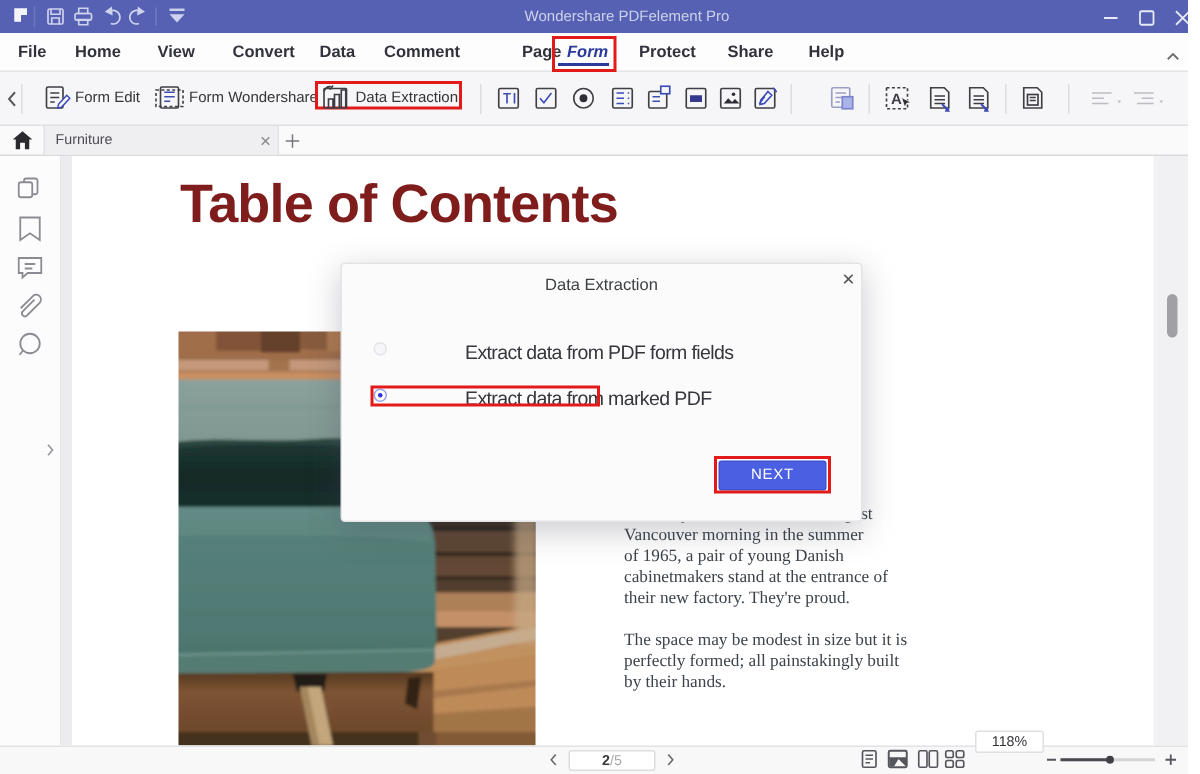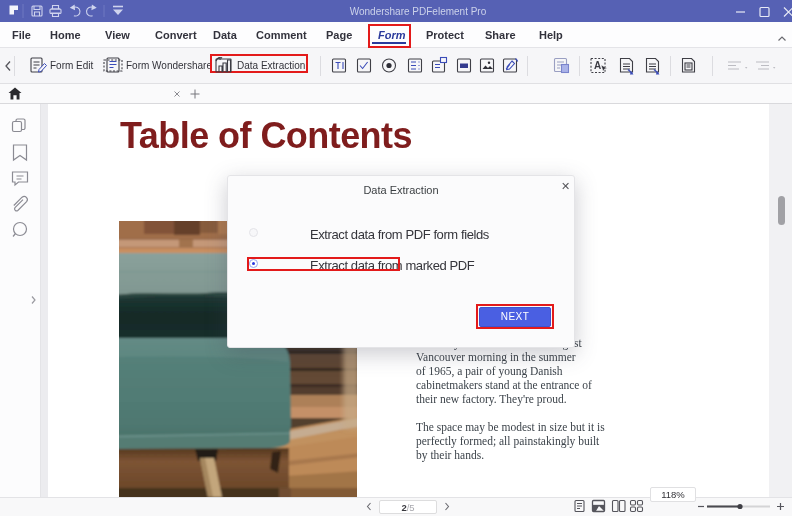--- a/index.html
+++ b/index.html
@@ -64,21 +64,21 @@
       <path d="M56 6.5 L65 15.5 M65 6.5 L56 15.5"></path>
     </g>
   </svg>
   <div id="menubar" class="abs"></div>
   <div class="menuitem" style="left:12px;">File</div>
   <div class="menuitem" style="left:50px;">Home</div>
   <div class="menuitem" style="left:105px;">View</div>
   <div class="menuitem" style="left:155px;">Convert</div>
   <div class="menuitem" style="left:213px;">Data</div>
   <div class="menuitem" style="left:256px;">Comment</div>
-  <div class="menuitem" style="left:326px;">Page</div>
+  <div class="menuitem" style="left:348px;">Page</div>
   <div class="menuitem" style="left:378px;color:#2b3a9c;font-style:italic;">Form</div>
   <div class="abs" style="left:372px;top:42px;width:34px;height:2px;background:#2b3a9c;"></div>
   <div class="redbox" style="left:368px;top:24px;width:43px;height:24px;"></div>
   <div class="menuitem" style="left:426px;">Protect</div>
   <div class="menuitem" style="left:485px;">Share</div>
   <div class="menuitem" style="left:539px;">Help</div>
   <div class="abs" style="left:777px;top:30px;width:10px;height:10px;">
     <svg width="10" height="10">
         <path d="M1.5 6.5 L5 3 L8.5 6.5" stroke="#6a6a70" stroke-width="1.2" fill="none"></path>
       </svg>
@@ -171,20 +171,23 @@
       <g stroke="#bcbcc2">
         <path d="M728 14 h13 M728 17.5 h8 M728 21 h11"></path>
         <path d="M745 19 l2.4 0 -1.2 1.8 Z" fill="#bcbcc2" stroke="none"></path>
         <path d="M756 14 h13 M761 17.5 h8 M758 21 h11"></path>
         <path d="M773 19 l2.4 0 -1.2 1.8 Z" fill="#bcbcc2" stroke="none"></path>
       </g>
     </g>
   </svg>
 
   <div id="tabbar" class="abs"></div>
+  <div id="tab1" class="abs">
+      <span>Furniture</span>
+    </div>
   <svg class="abs" style="left:8px;top:87px" width="14" height="13" viewBox="0 0 14 13">
     <path d="M7 0.5 L13.5 6 H11.5 V12.5 H8.6 V8.2 H5.4 V12.5 H2.5 V6 H0.5 Z" fill="#2a2a2e"></path>
   </svg>
   <svg class="abs" style="left:173px;top:90px" width="8" height="8">
       <path d="M1.5 1.5 L6.5 6.5 M6.5 1.5 L1.5 6.5" stroke="#8a8a90" stroke-width="1"></path>
     </svg>
   <svg class="abs" style="left:190px;top:89px" width="10" height="10">
       <path d="M5 0.5 V9.5 M0.5 5 H9.5" stroke="#77777d" stroke-width="1"></path>
     </svg>
 

